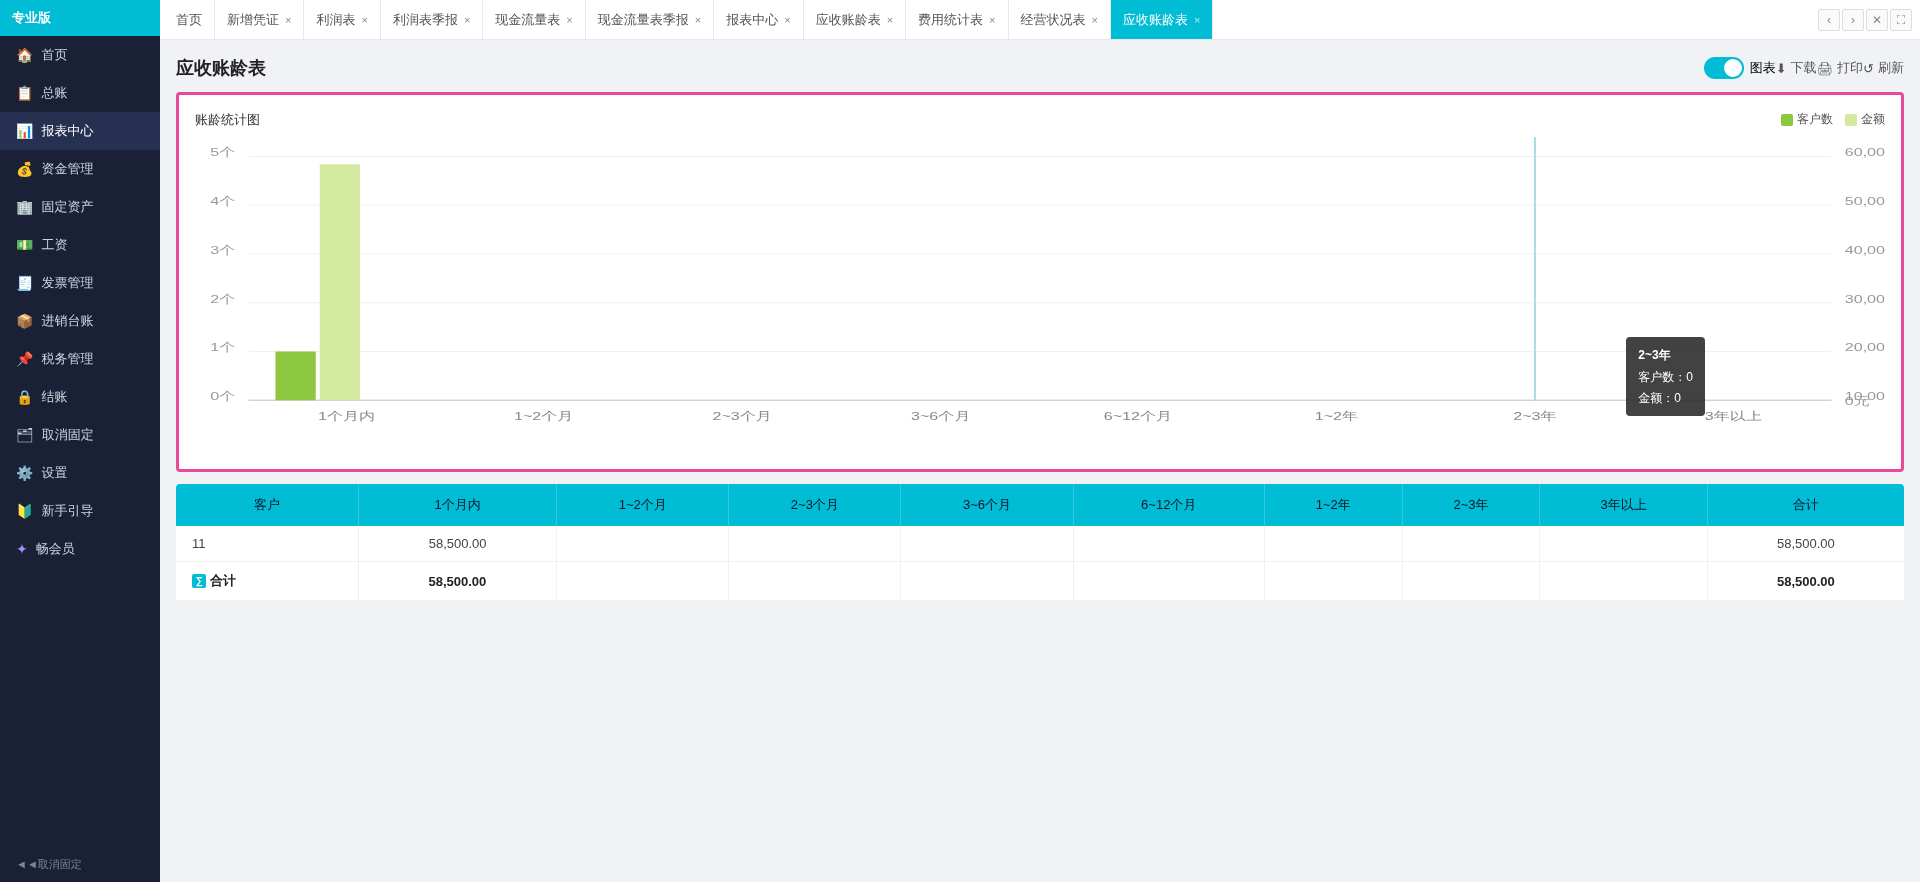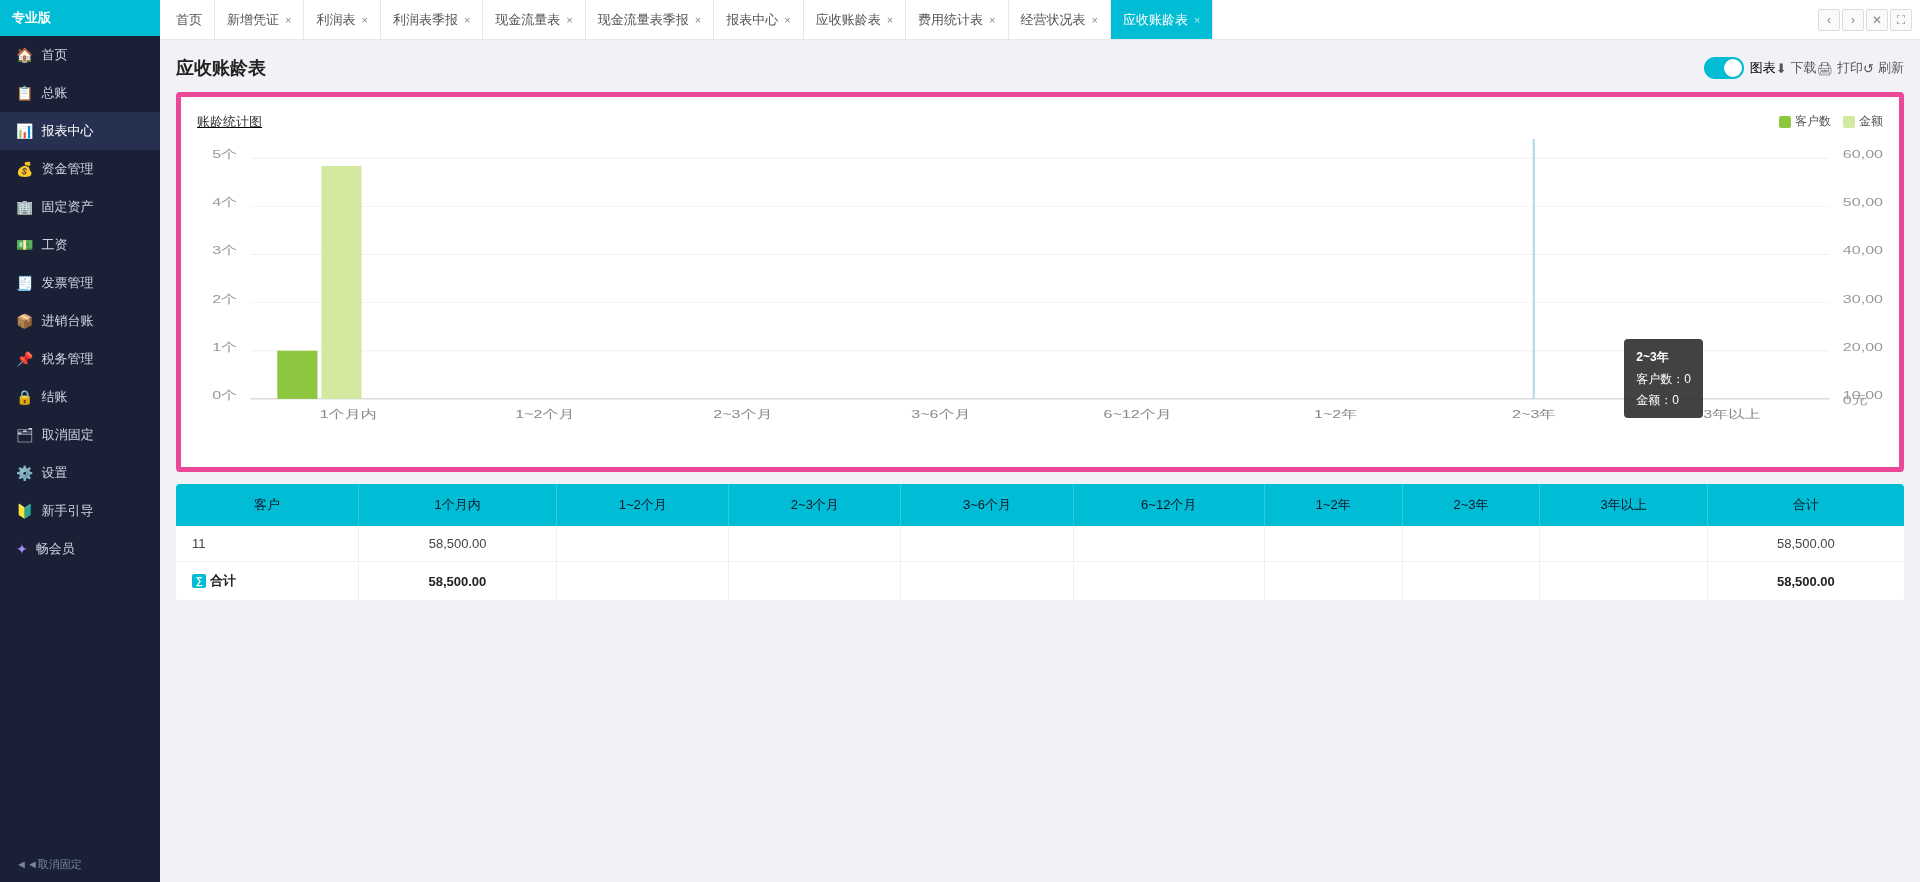--- a/index.html
+++ b/index.html
@@ -173,27 +173,26 @@
       align-items: center;
       gap: 4px;
       cursor: pointer;
       color: #555;
       font-size: 13px;
     }
 
     
     .chart-container {
       background: #fff;
-      border: 5px solid #ec4899;
+      border: 3px solid #ec4899;
       border-radius: 4px;
       padding: 16px;
       margin-bottom: 12px;
       position: relative;
       height: 380px;
-      text-decoration: underline;
     }
     .chart-title {
       font-size: 13px;
       color: #333;
       margin-bottom: 8px;
     }
     .chart-legend {
       position: absolute;
       top: 16px;
       right: 16px;

